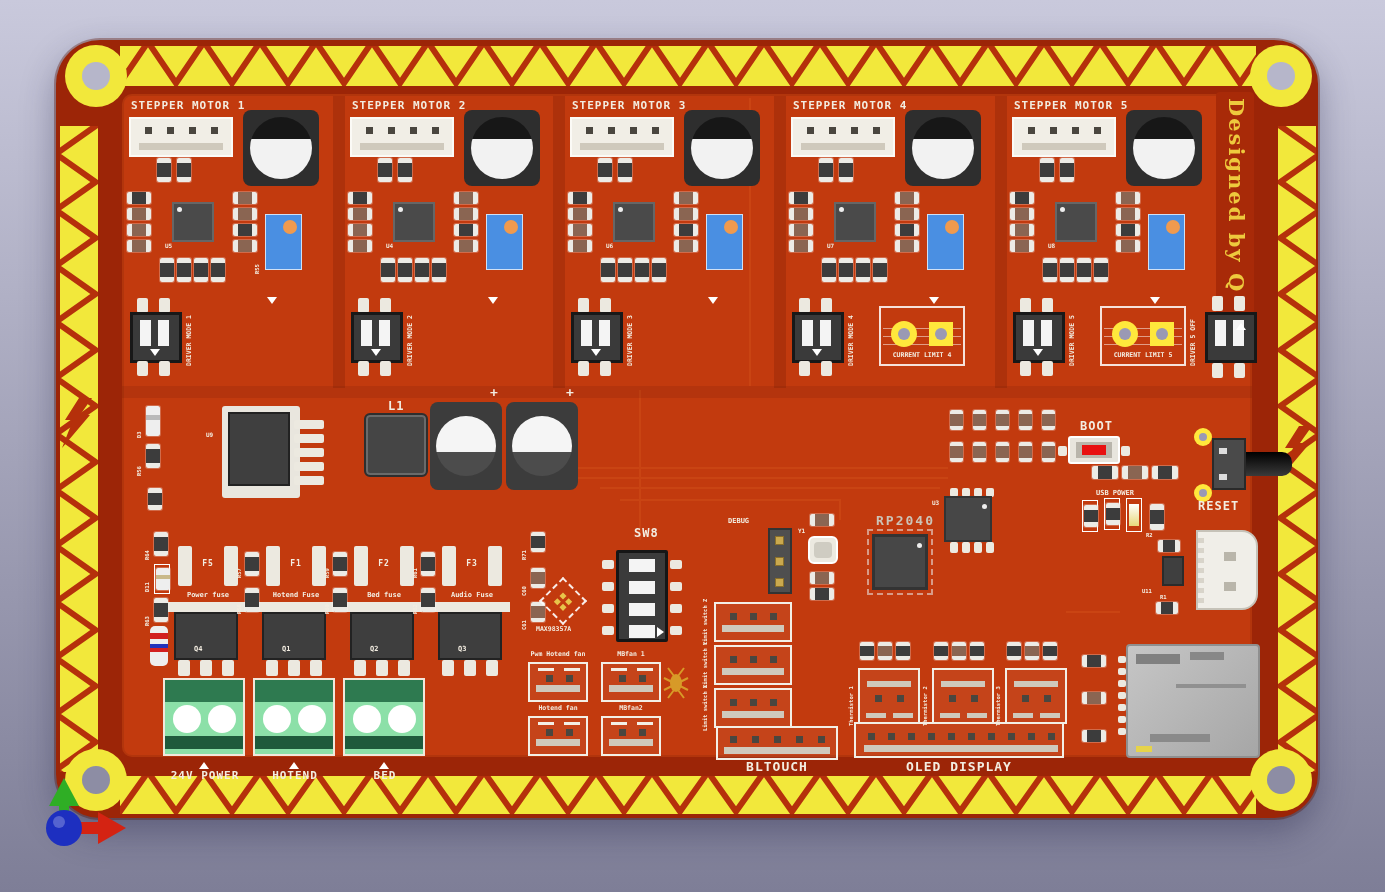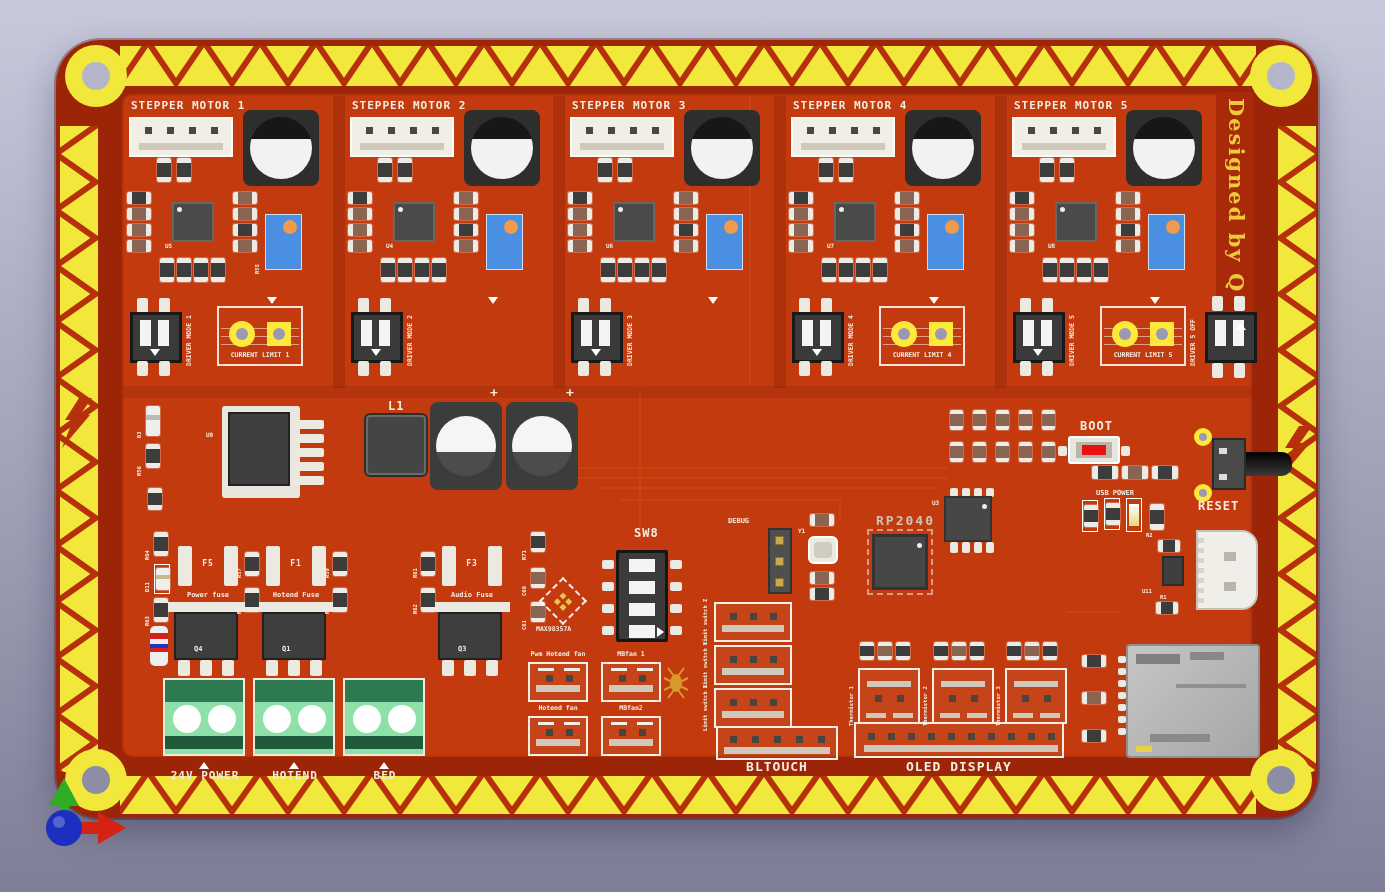--- a/index.html
+++ b/index.html
@@ -458,30 +458,20 @@
     <span class="wpin st-dpin" style="left:34px;top:198px"></span>
     <div class="st-dip">
       <span class="sl"></span>
       <span class="sl sl2"></span>
       <span class="tri-dn ar"></span>
     </div>
     <span class="wpin st-dpin" style="left:12px;top:261px"></span>
     <span class="wpin st-dpin" style="left:34px;top:261px"></span>
     <div class="lbl l65 v st-mode">DRIVER MODE 1</div>
     <span class="tri-dn st-clmark"></span>
-    <div class="st-clbox">
-      <span class="lines"></span>
-      <span class="pc">
-            <i></i>
-          </span>
-      <span class="ps">
-            <i></i>
-          </span>
-      <span class="lbl l65 ctr st-cllbl">CURRENT LIMIT 1</span>
-    </div>
   </div>
 
   <div class="stepper" style="left: 346px; top: 100px;">
     <div class="lbl st-title">STEPPER MOTOR 2</div>
     <div class="st-conn">
       <span class="sq" style="left:14px;top:8px"></span>
       <span class="sq" style="left:36px;top:8px"></span>
       <span class="sq" style="left:58px;top:8px"></span>
       <span class="sq" style="left:80px;top:8px"></span>
       <span class="slot"></span>
@@ -688,20 +678,32 @@
     <div class="lbl fref">F1</div>
     <div class="lbl l7 ctr fname">Hotend Fuse</div>
     <span class="flange"></span>
     <div class="mbody"></div>
     <div class="lbl l7 mref">Q1</div>
     <span class="wpin mp1"></span>
     <span class="wpin mp2"></span>
     <span class="wpin mp3"></span>
   </div>
 
+  <div class="fuseg" style="left: 344px; top: 540px;">
+    <span class="wpin capL"></span>
+    <span class="wpin capR"></span>
+    <div class="lbl fref">F2</div>
+    <div class="lbl l7 ctr fname">Bed fuse</div>
+    <span class="flange"></span>
+    <div class="mbody"></div>
+    <div class="lbl l7 mref">Q2</div>
+    <span class="wpin mp1"></span>
+    <span class="wpin mp2"></span>
+    <span class="wpin mp3"></span>
+  </div>
 
   <div class="fuseg" style="left: 432px; top: 540px;">
     <span class="wpin capL"></span>
     <span class="wpin capR"></span>
     <div class="lbl fref">F3</div>
     <div class="lbl l7 ctr fname">Audio Fuse</div>
     <span class="flange"></span>
     <div class="mbody"></div>
     <div class="lbl l7 mref">Q3</div>
     <span class="wpin mp1"></span>

